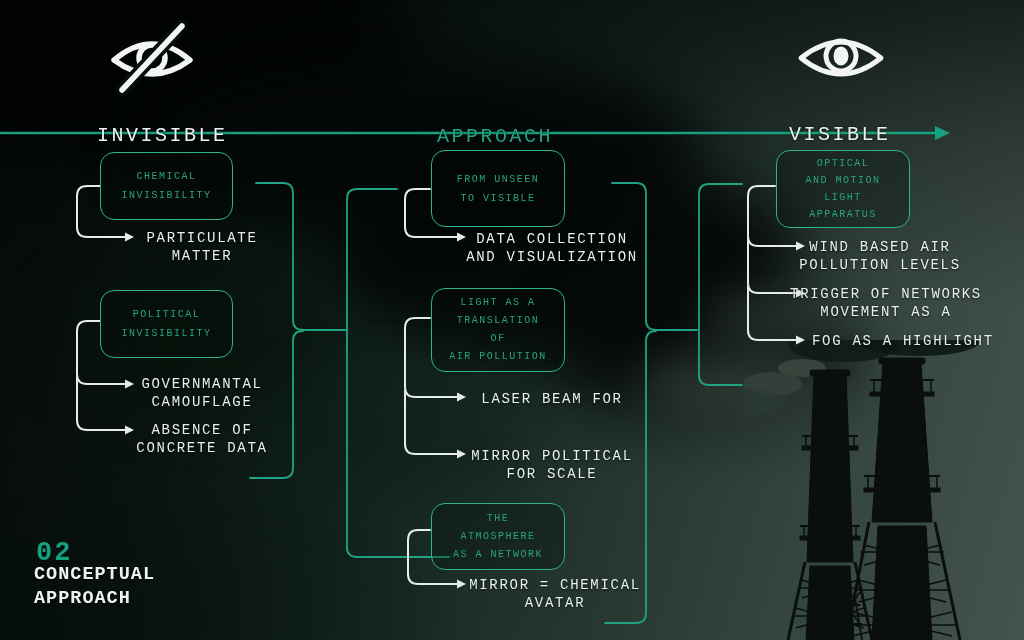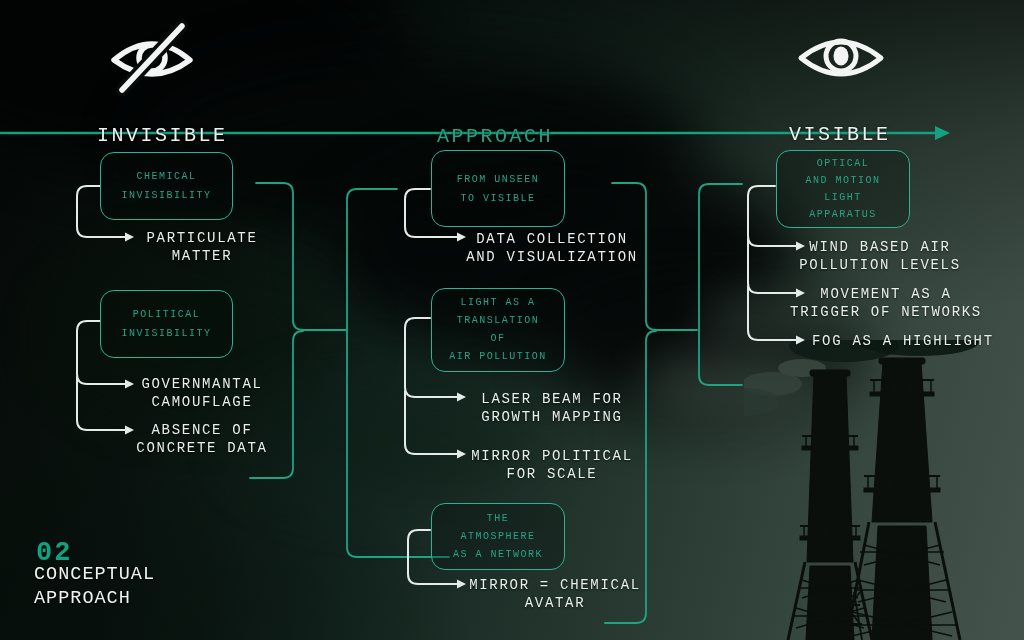--- a/index.html
+++ b/index.html
@@ -50,21 +50,21 @@
   .item {
     position:absolute; color:#e9efec; font-size:14px; letter-spacing:1.7px;
     line-height:18px; text-align:center; text-shadow:0 1px 2px rgba(0,0,0,.65);
   }
   .item span { display:block; white-space:nowrap; }
   .item.left { text-align:left; }
 
   
   .f-num  { position:absolute; left:36px; top:538px; font-size:27px; font-weight:bold;
             letter-spacing:2px; color:#12a181; }
-  .f-line { position:absolute; left:34px; font-size:18.5px; font-weight:normal;
+  .f-line { position:absolute; left:34px; font-size:18.5px; font-weight:bold;
             letter-spacing:1px; color:#eef3f0; text-shadow:0 1px 2px rgba(0,0,0,.6); }
   .f1 { top:564px; } .f2 { top:588px; }
 </style>
 </head>
 <body>
 
 <div class="stage">
 
   <div class="bg-base"></div>
   <div class="cloud c1"></div>
@@ -214,21 +214,20 @@
   </div>
 
   <div class="nbox" style="left:431px;top:288px;width:134px;height:84px;line-height:18px">
     <span>LIGHT AS A</span>
     <span>TRANSLATION</span>
     <span>OF</span>
     <span>AIR POLLUTION</span>
   </div>
   <div class="item" style="left:464px;top:390px;width:176px">
     <span>LASER BEAM FOR</span>
-    <span>GROWTH MAPPING</span>
   </div>
   <div class="item" style="left:464px;top:447px;width:176px">
     <span>MIRROR POLITICAL</span>
     <span>FOR SCALE</span>
   </div>
 
   <div class="nbox" style="left:431px;top:503px;width:134px;height:67px;line-height:18px">
     <span>THE</span>
     <span>ATMOSPHERE</span>
     <span>AS A NETWORK</span>
@@ -242,22 +241,22 @@
     <span>OPTICAL</span>
     <span>AND MOTION</span>
     <span>LIGHT</span>
     <span>APPARATUS</span>
   </div>
   <div class="item" style="left:796px;top:238px;width:168px">
     <span>WIND BASED AIR</span>
     <span>POLLUTION LEVELS</span>
   </div>
   <div class="item" style="left:788px;top:285px;width:196px">
+    <span>TRIGGER OF NETWORKS</span>
     <span>MOVEMENT AS A</span>
-    <span>TRIGGER OF NETWORKS</span>
   </div>
   <div class="item left" style="left:812px;top:332px;width:200px">
     <span>FOG AS A HIGHLIGHT</span>
   </div>
 
   <div class="f-num">02</div>
   <div class="f-line f1">CONCEPTUAL</div>
   <div class="f-line f2">APPROACH</div>
 
 </div>

